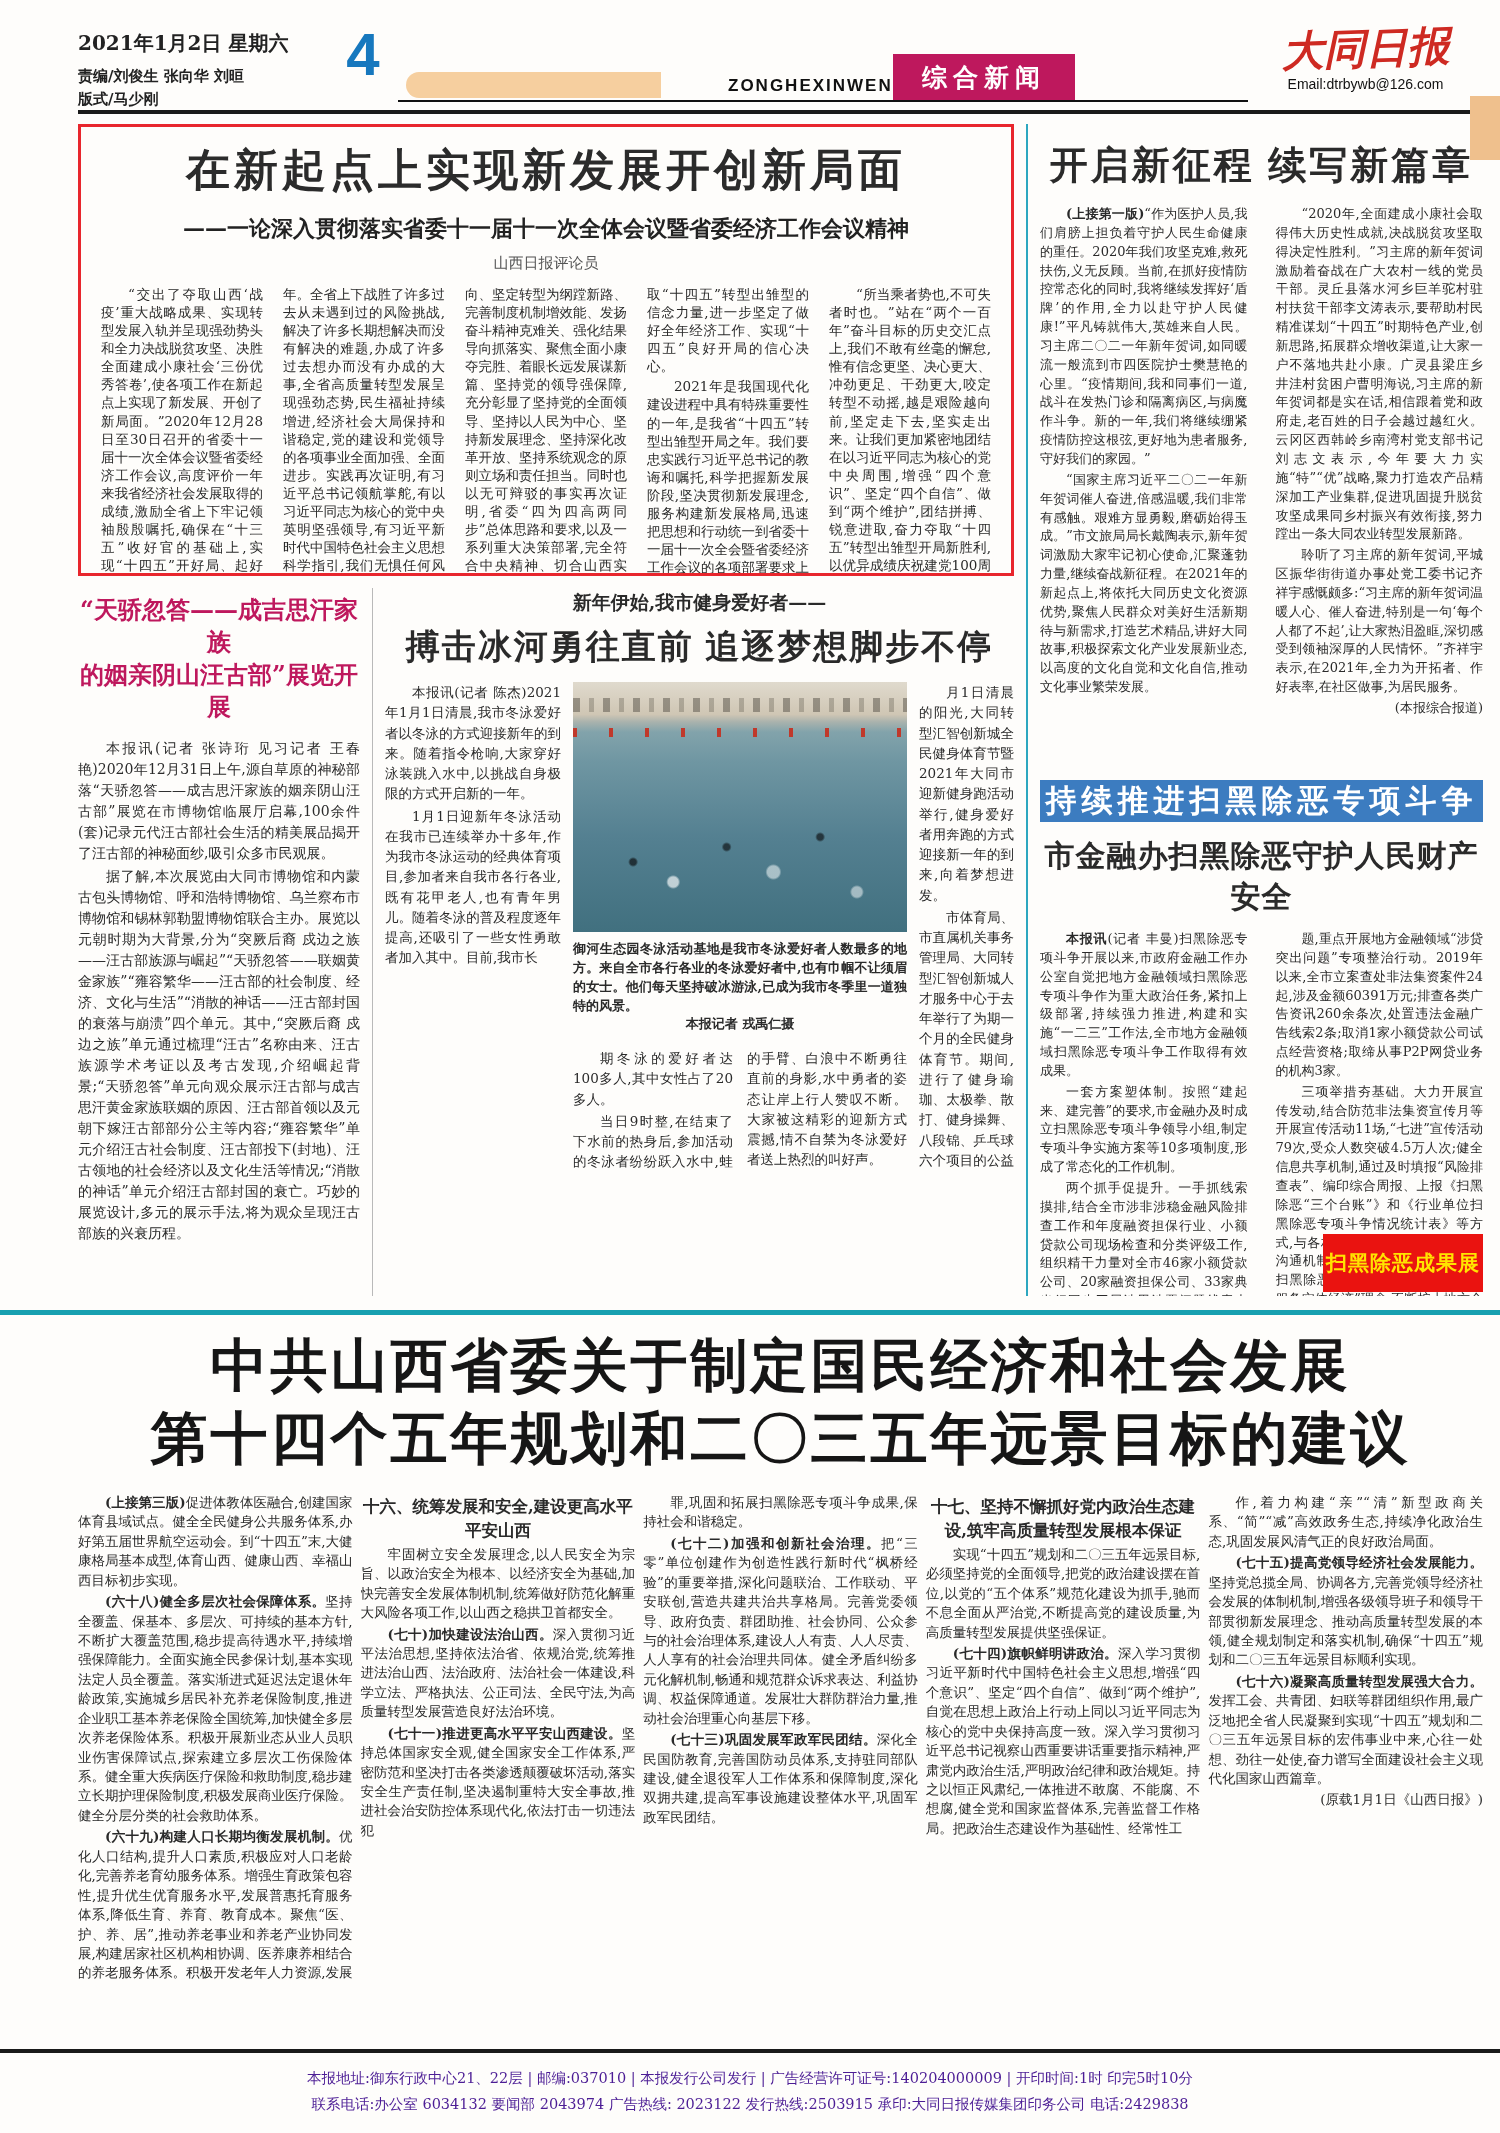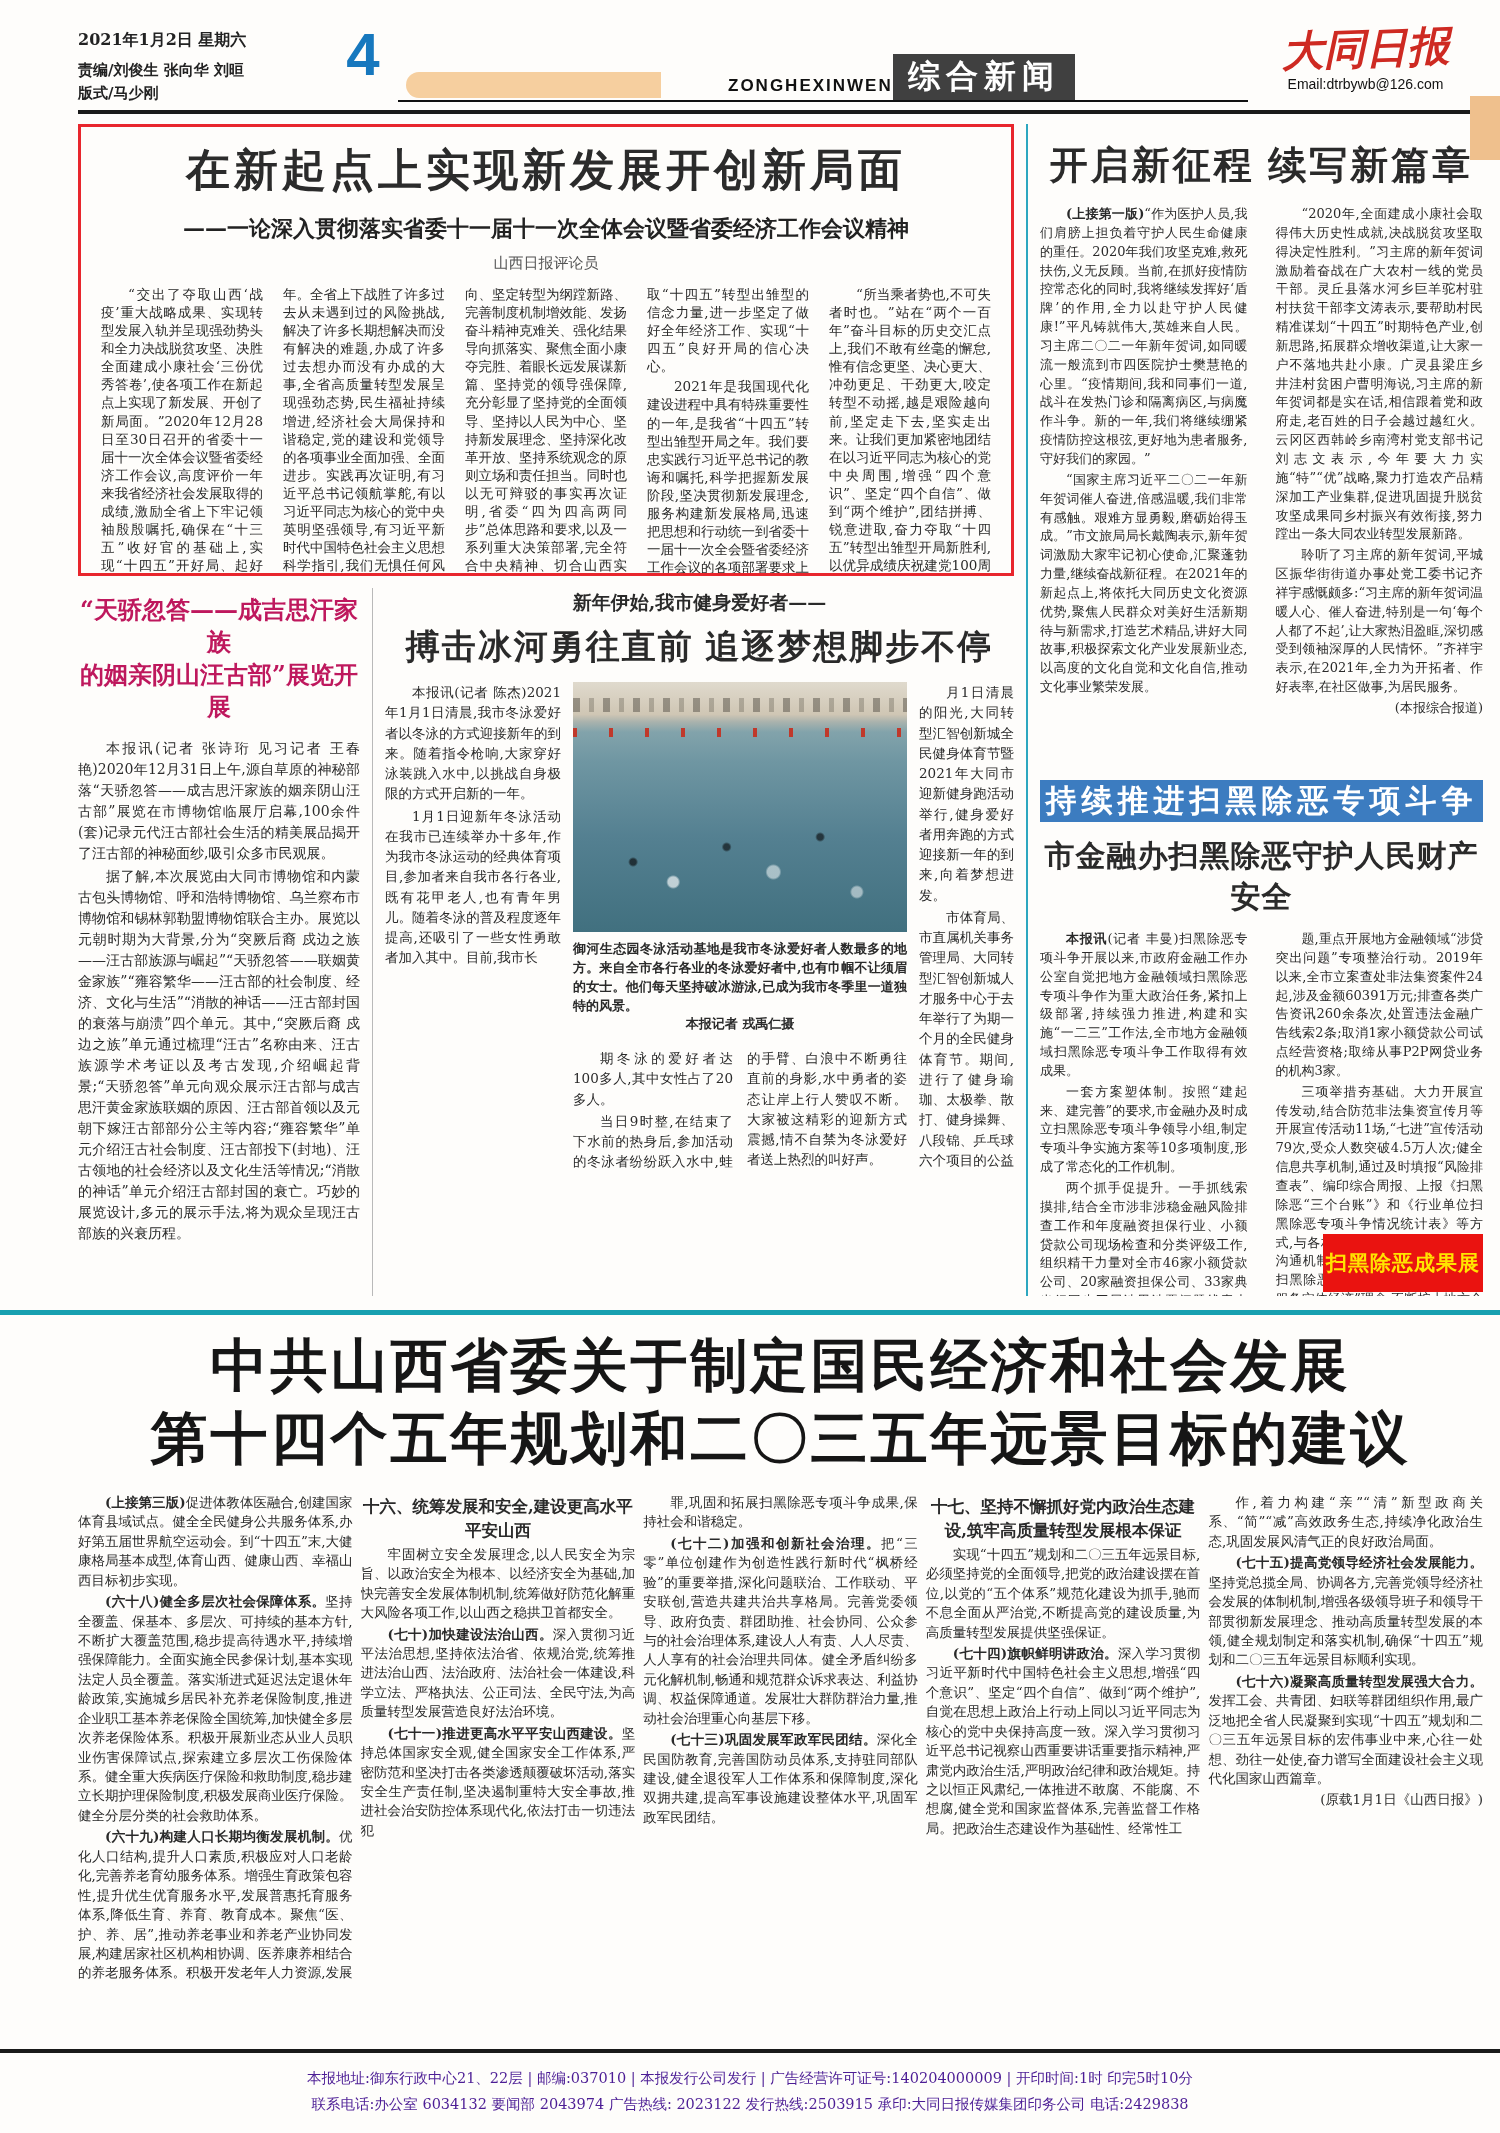--- a/index.html
+++ b/index.html
@@ -7,27 +7,27 @@
         font-family:"DejaVu Serif","Liberation Serif",serif;color:#2a2a2a;overflow:hidden;
         display:flex;flex-direction:column;}
   .pad{margin-left:78px;margin-right:17px;}
   p{margin:0;text-indent:2em;text-align:justify;}
   h1,h2,h3{margin:0;font-weight:bold;}
   .sans{font-family:"Liberation Sans","DejaVu Sans",sans-serif;}
 
   
   .hdr{display:flex;align-items:flex-start;margin-top:28px;height:80px;}
   .hdr-left{width:250px;font-size:15px;line-height:1.55;color:#222;font-weight:bold;}
-  .hdr-date{font-size:16px;margin-bottom:6px;}
+  .hdr-date{font-size:20px;margin-bottom:6px;}
   .page-num{font-size:60px;font-weight:900;color:#1778be;line-height:.9;width:70px;text-align:center;}
   .band{flex:1;position:relative;height:72px;border-bottom:2px solid #111;display:flex;align-items:flex-end;}
   .band-bar{position:absolute;left:8px;bottom:2px;width:255px;height:26px;background:#f6cf9f;border-radius:13px 0 0 13px;}
   .band-pinyin{position:absolute;left:330px;bottom:4px;font-size:17px;font-weight:bold;letter-spacing:2px;color:#111;}
-  .band-label{position:absolute;left:495px;bottom:0;width:182px;height:46px;background:#404040;color:#fff;
-              font-size:32px;font-weight:bold;letter-spacing:6px;display:flex;align-items:center;justify-content:center;}
+  .band-label{position:absolute;left:495px;bottom:0;width:182px;height:46px;background:#be185d;color:#fff;
+              font-size:25px;font-weight:bold;letter-spacing:6px;display:flex;align-items:center;justify-content:center;}
   .masthead{width:235px;text-align:center;}
   .logo{font-size:42px;font-weight:900;font-style:italic;color:#ce2a22;font-family:"DejaVu Serif",serif;
         line-height:1;transform:rotate(-2deg);}
   .email{font-size:14px;color:#111;margin-top:6px;font-family:"Liberation Sans",sans-serif;}
   .corner-tab{position:absolute;right:0;top:96px;width:30px;height:64px;background:#efc08d;}
   .black-rule{height:4px;background:#1a1a1a;margin-top:2px;}
 
   
   .main-row{display:flex;margin-top:10px;height:1172px;}
   .left-main{width:936px;display:flex;flex-direction:column;}

